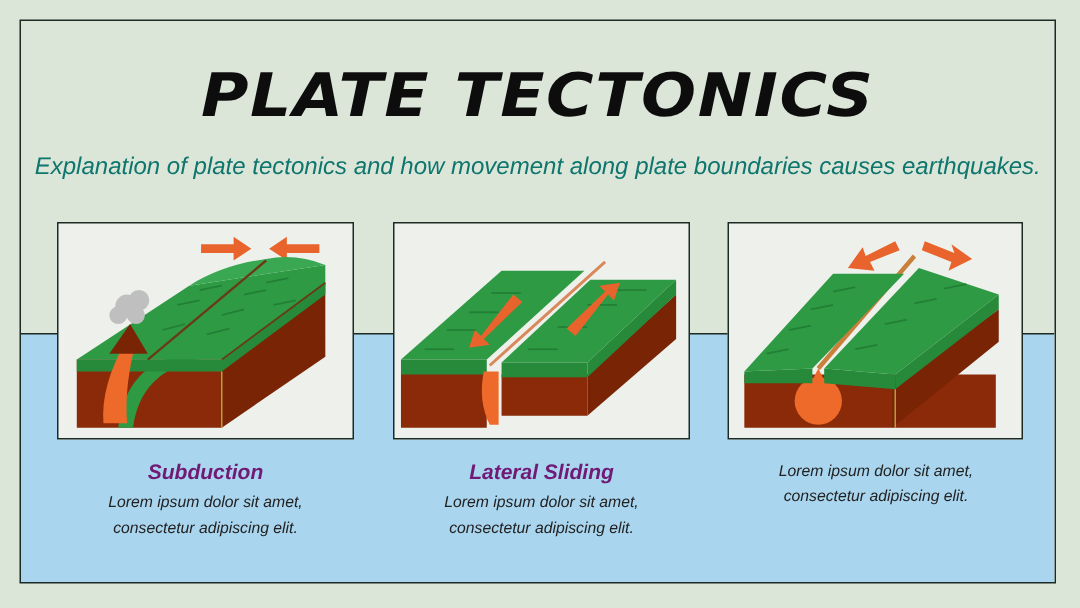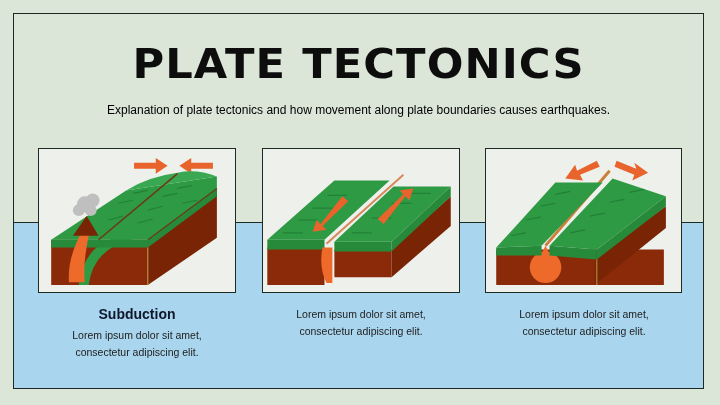--- a/index.html
+++ b/index.html
@@ -4,47 +4,47 @@
   <style>
     html, body { margin: 0; padding: 0; }
     body {
       width: 720px; height: 405px; position: relative; overflow: hidden;
       background: #dbe6d9;
       font-family: "Liberation Sans", sans-serif;
     }
     .frame {
       position: absolute; left: 13px; top: 13px; width: 691px; height: 376px;
       border: 1.5px solid #1d2a24; box-sizing: border-box;
-      background: #dbe6d9; overflow: hidden;
+      background: #dbe6d9; overflow: hidden; font-style: italic;
     }
     .blue-band {
       position: absolute; left: 0; right: 0; top: 208px; bottom: 0;
       background: #a9d5ee; border-top: 1.5px solid #1d2a24;
     }
     .title {
       position: absolute; left: 0; right: 0; top: 30px; text-align: center;
       font-family: "DejaVu Sans", sans-serif; font-weight: 900; font-size: 40px;
       letter-spacing: 1px; color: #0d0d0d; line-height: 40px;
       transform: scaleX(1.08);
     }
     .subtitle {
       position: absolute; left: 0; right: 0; top: 89px; text-align: center;
-      font-size: 12px; color: #000000;
+      font-size: 16px; color: #0f766e;
     }
     .panel {
       position: absolute; top: 134px; height: 145px;
       background: #eef0ec; border: 1.5px solid #1d2a24; box-sizing: border-box;
       overflow: hidden;
     }
     .panel svg { width: 100%; height: 100%; display: block; }
     .caption {
       position: absolute; top: 292px; width: 220px; text-align: center;
     }
     .caption .cap-title {
-      font-weight: bold; font-size: 14px; color: #0f172a; margin-bottom: 5px;
+      font-weight: bold; font-size: 14px; color: #701a75; margin-bottom: 5px;
     }
     .caption .cap-text {
       font-size: 10.5px; color: #222; line-height: 17px;
     }
   </style>
 </head>
 <body>
 
 <div class="frame">
   <div class="blue-band"></div>
@@ -166,20 +166,21 @@
       <line x1="112" y1="112" x2="112" y2="138" stroke="#b8a040" stroke-width="1"></line>
     </svg>
   </div>
 
   <div class="caption" style="left:13px;">
     <div class="cap-title">Subduction</div>
     <div class="cap-text">Lorem ipsum dolor sit amet,</div>
     <div class="cap-text">consectetur adipiscing elit.</div>
   </div>
   <div class="caption" style="left:237px;">
+    <div class="cap-title">Lateral Sliding</div>
     <div class="cap-text">Lorem ipsum dolor sit amet,</div>
     <div class="cap-text">consectetur adipiscing elit.</div>
   </div>
   <div class="caption" style="left:460px;">
     <div class="cap-text">Lorem ipsum dolor sit amet,</div>
     <div class="cap-text">consectetur adipiscing elit.</div>
   </div>
 </div>
 
 </body></html>

